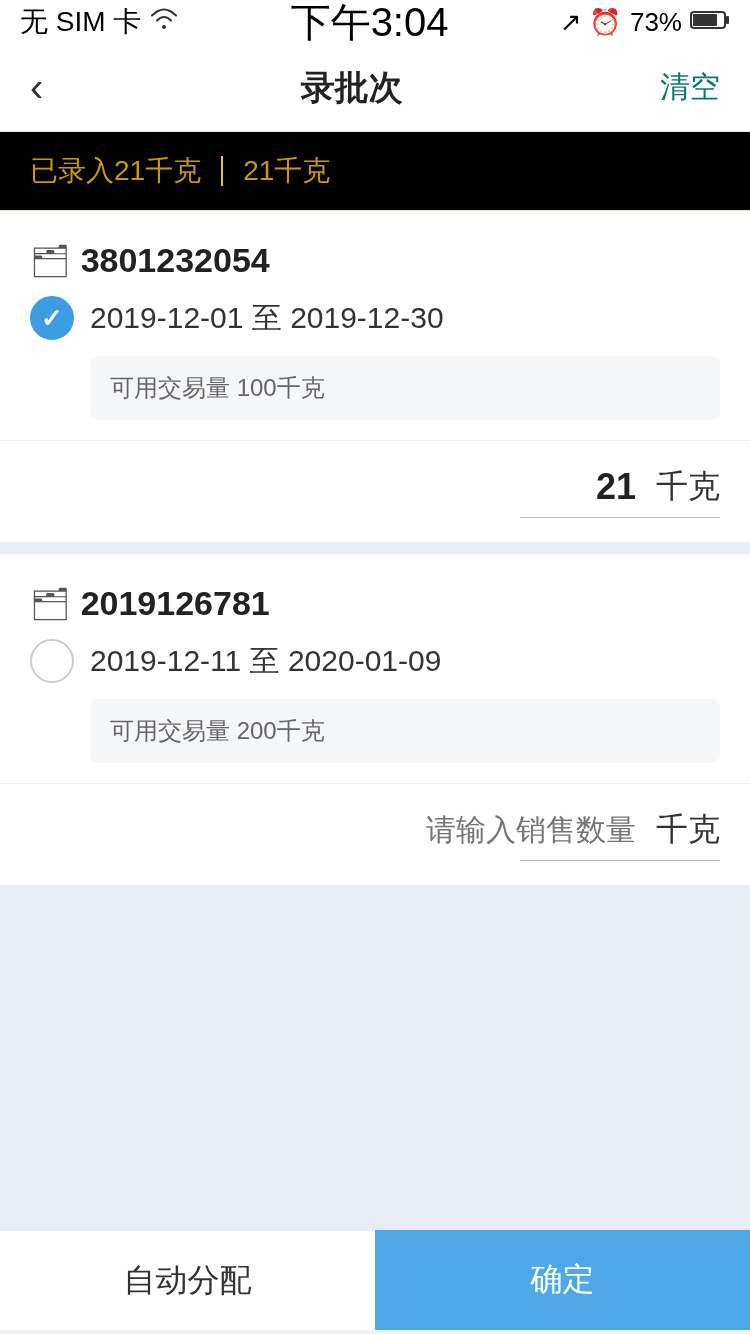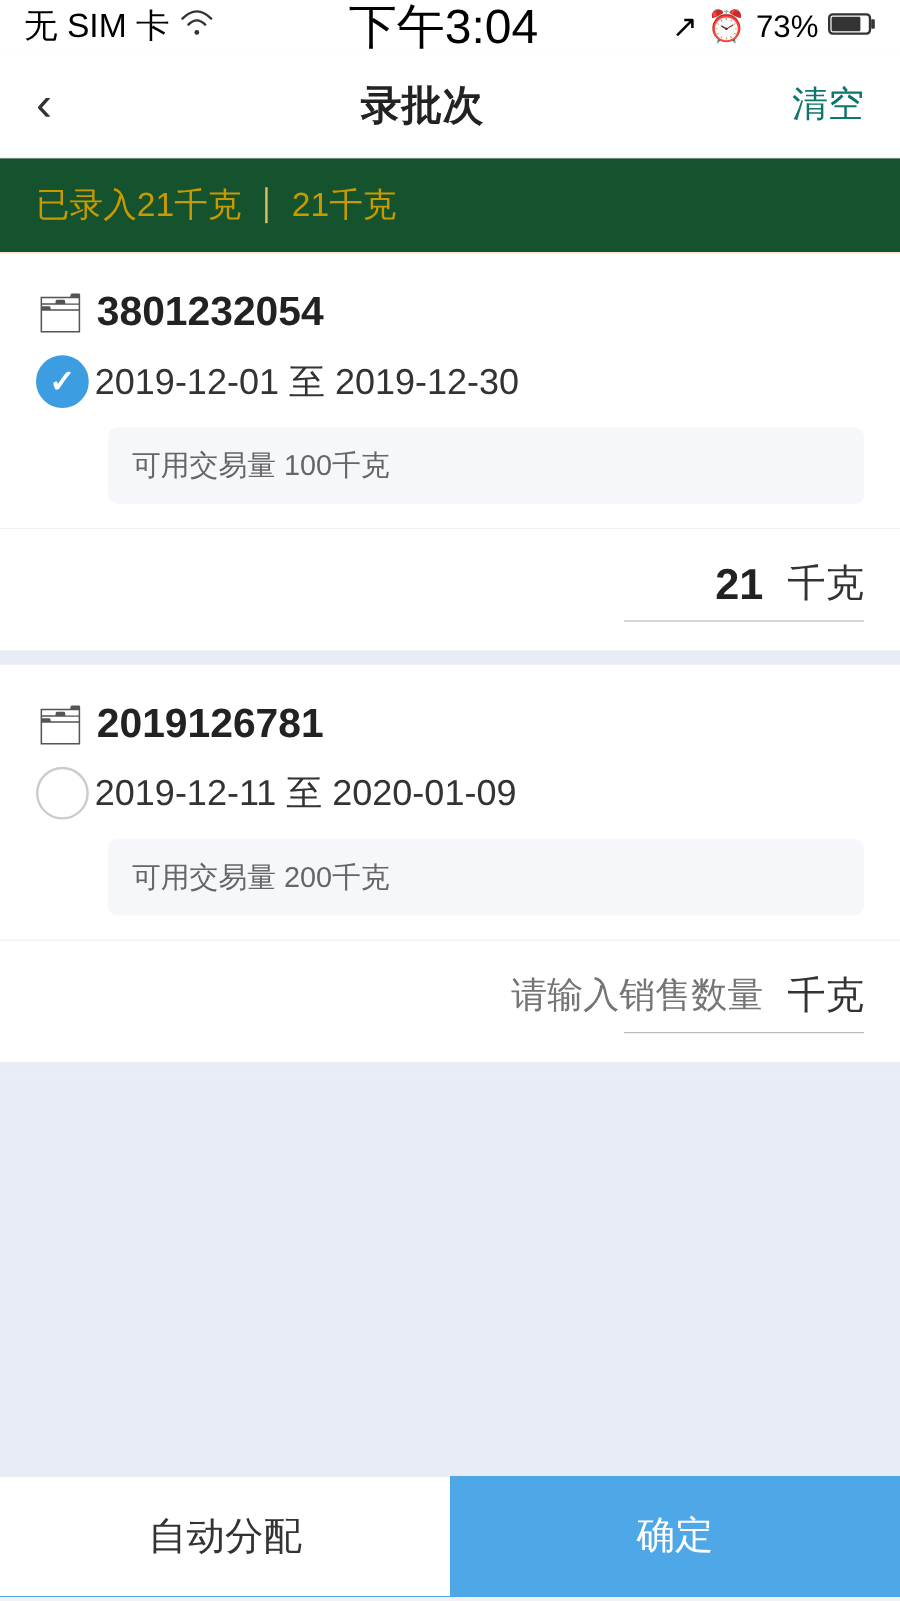--- a/index.html
+++ b/index.html
@@ -64,21 +64,21 @@
     }
     .nav-clear {
       font-size: 30px;
       color: #0f766e;
       cursor: pointer;
     }
 
     
     .summary-banner {
       width: 100%;
-      background: #14532d;
+      background: #000000;
       padding: 20px 30px;
       display: flex;
       align-items: center;
       gap: 20px;
       border-bottom: 1px solid #f5e8c0;
     }
     .summary-item {
       font-size: 28px;
       color: #c89a00;
       font-weight: 500;
@@ -108,21 +108,21 @@
       color: #555;
     }
     .batch-id {
       font-size: 34px;
       font-weight: 600;
       color: #222;
     }
     .batch-date-row {
       display: flex;
       align-items: center;
-      gap: 5px;
+      gap: 16px;
       margin-bottom: 16px;
       text-align: right;
     }
     .batch-checkbox {
       width: 44px;
       height: 44px;
       border-radius: 50%;
       border: 2px solid #ccc;
       display: flex;
       align-items: center;

